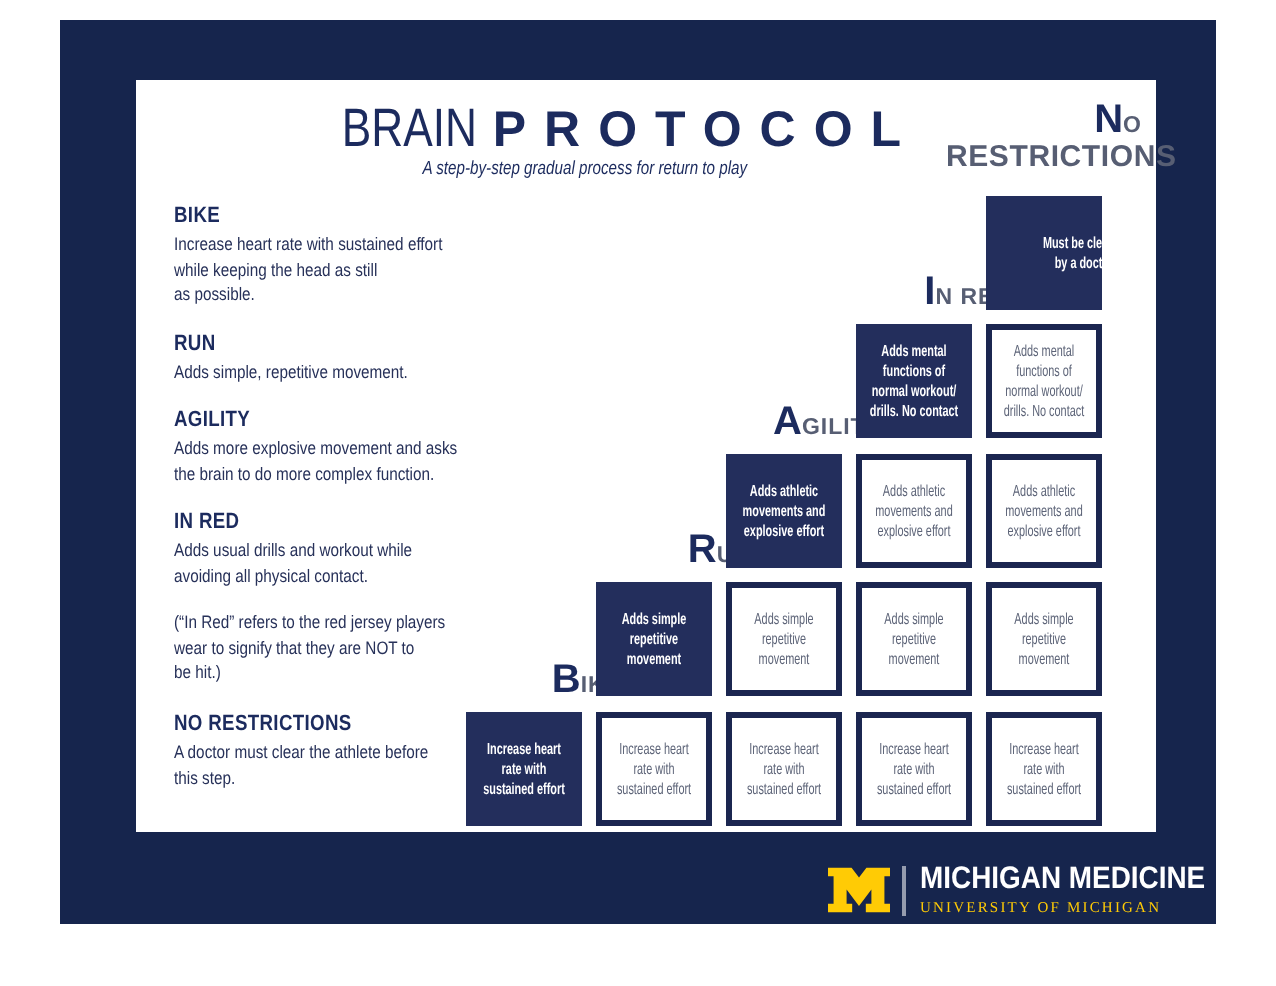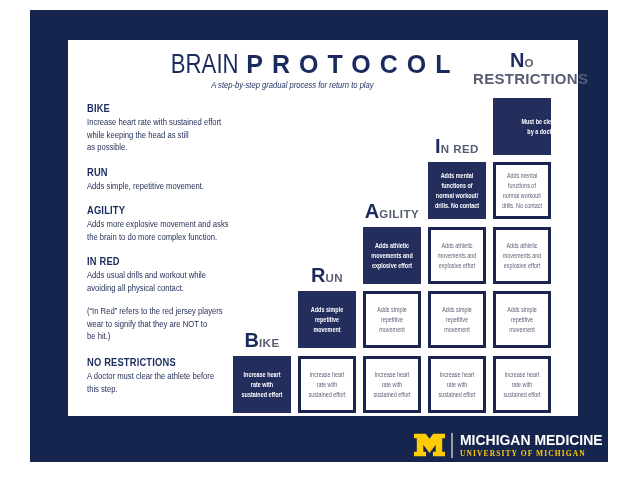--- a/index.html
+++ b/index.html
@@ -14,37 +14,37 @@
   .subtitle{position:absolute;top:39px;left:0;width:88%;text-align:center;font-style:italic;font-size:9.5px;color:var(--titleNavy,#1c2b5e);transform:scaleX(.8);}
 
   
   .sidebar{position:absolute;left:19px;top:0;width:250px;height:100%;}
   .sb{position:absolute;left:0;transform:scaleX(.85);transform-origin:left top;white-space:nowrap;}
   .sbh{font-weight:700;font-size:11px;letter-spacing:.2px;color:var(--titleNavy,#1c2b5e);margin-bottom:2px;}
   .sbl{font-size:9px;line-height:12.5px;color:var(--sidebarText,#273159);}
 
   
   .grid{position:absolute;left:0;top:0;width:100%;height:100%;}
-  .ghead{position:absolute;width:98px;text-align:center;white-space:nowrap;line-height:20px;}
+  .ghead{position:absolute;width:98px;text-align:right;white-space:nowrap;line-height:20px;}
   .gi{font-size:20px;font-weight:700;color:var(--titleNavy,#1c2b5e);}
   .gr{font-size:11.5px;font-weight:700;color:var(--headerGray,#575e73);letter-spacing:.5px;}
   .g2{font-size:15px;font-weight:700;color:var(--headerGray,#575e73);line-height:11px;letter-spacing:.3px;}
   .box{position:absolute;width:58px;height:57px;box-sizing:border-box;border:3px solid var(--boxBorder,#1b2650);background:#fff;display:flex;align-items:center;justify-content:center;}
   .box .bc{flex:none;width:76px;transform:scaleX(.68);text-align:center;font-size:8px;line-height:10px;color:var(--mutedText,#5d6478);}
   .box .bc div{white-space:nowrap;}
   .box.filled{background:var(--boxFill,#232e5c);border-color:var(--boxFill,#232e5c);}
   .box.filled .bc{color:#ffffff;font-weight:700;}
 
   
   .footer{position:absolute;left:414px;top:430px;height:30px;display:flex;align-items:center;}
   .blockm{width:31px;height:28px;flex:none;display:block;}
   .sep{width:2px;height:25px;background:rgba(255,255,255,.55);margin:0 7px 0 6px;flex:none;}
   .ftext{display:flex;flex-direction:column;justify-content:center;}
   .forg{color:#ffffff;font-weight:700;font-size:15.5px;line-height:16px;white-space:nowrap;transform:scaleX(.9);transform-origin:left center;}
-  .fsub{color:var(--maize,#ffcb05);font-family:"Liberation Serif",serif;font-weight:700;font-size:7.5px;letter-spacing:1.1px;line-height:9px;white-space:nowrap;margin-top:1px;}
+  .fsub{color:var(--maize,#ffcb05);font-family:"Liberation Serif",serif;font-weight:400;font-size:7.5px;letter-spacing:1.1px;line-height:9px;white-space:nowrap;margin-top:1px;}
 </style>
 </head>
 <body>
 
 <div class="canvas">
   <div class="frame"></div>
 
   <div class="card">
     <div class="title">
       <span class="t-light">BRAIN</span><span class="t-bold">PROTOCOL</span>

